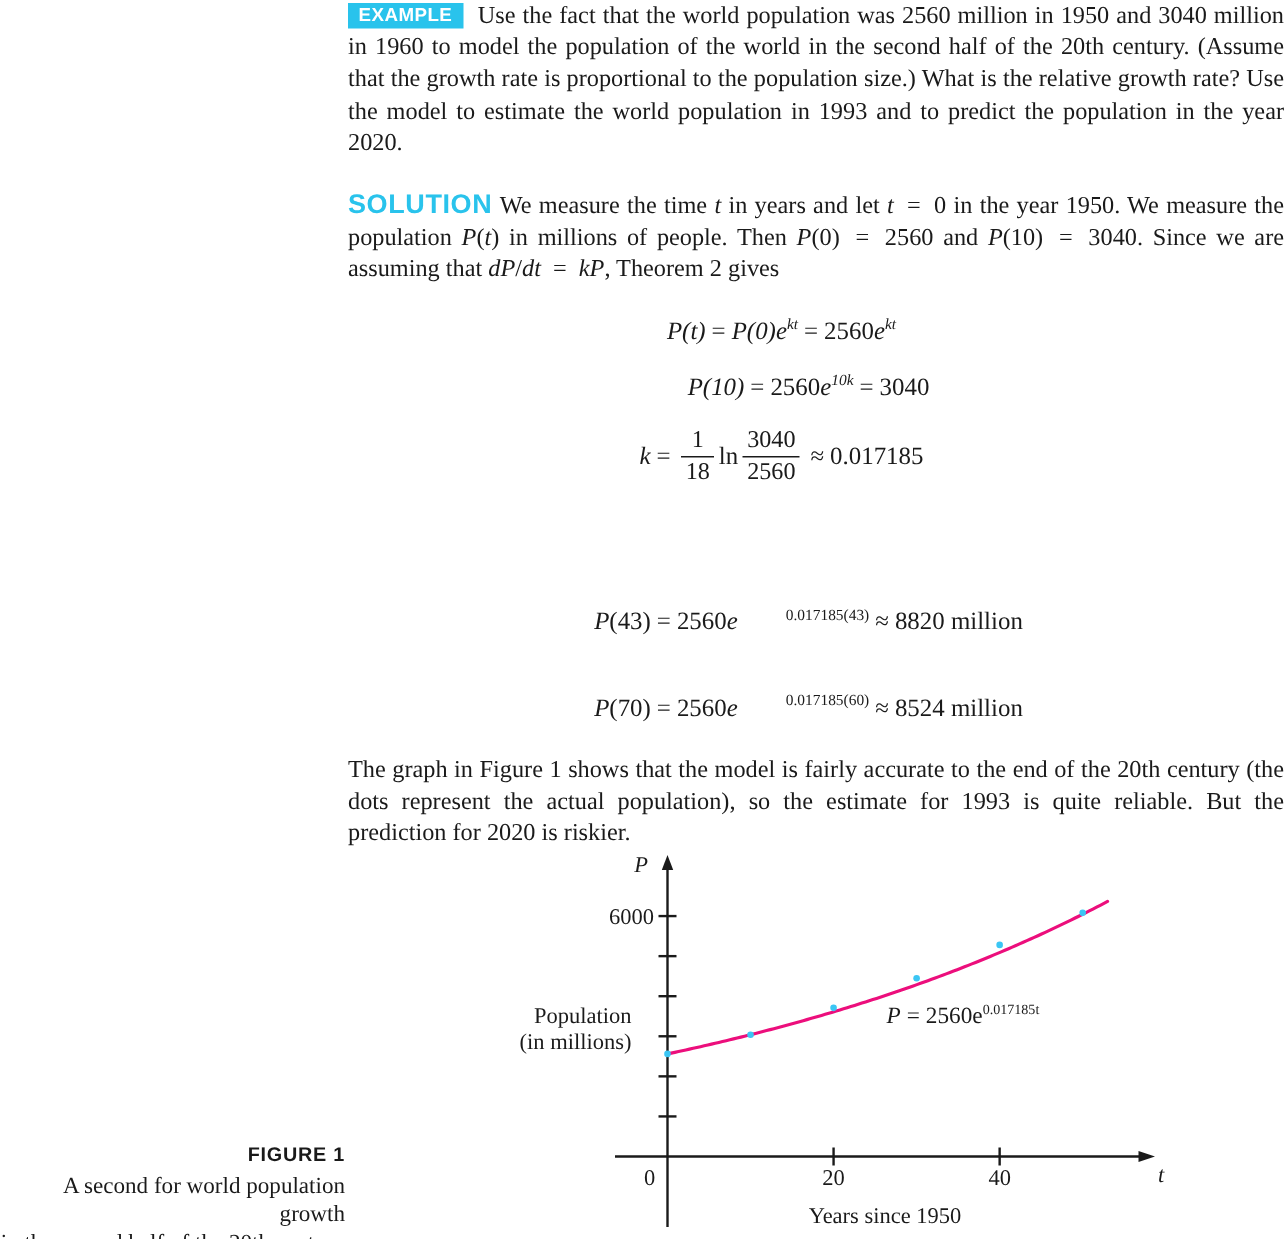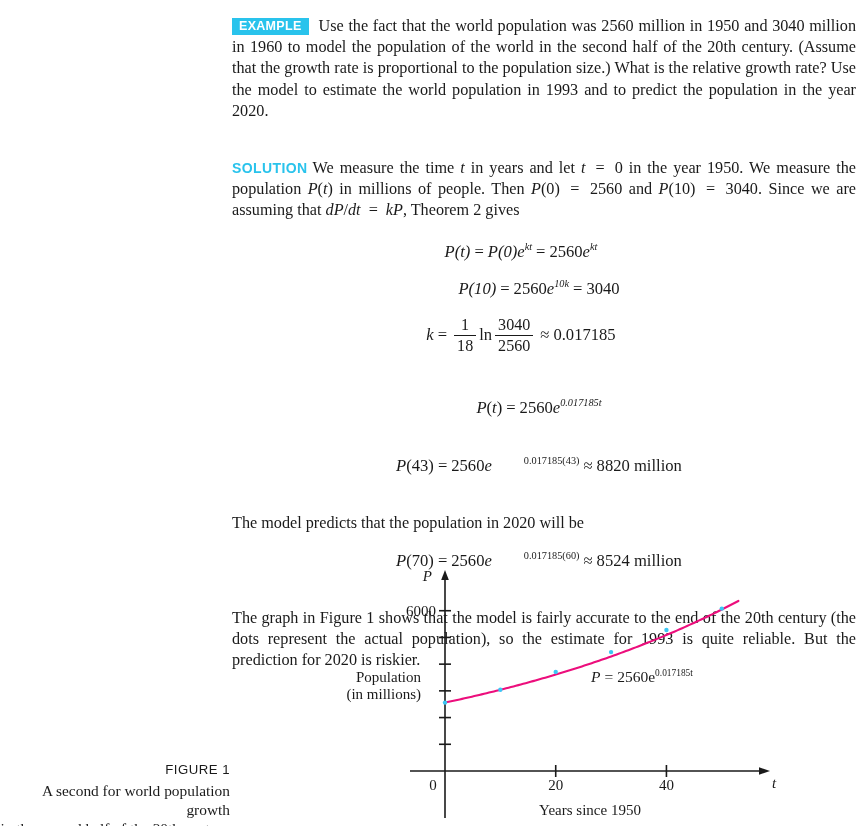--- a/index.html
+++ b/index.html
@@ -23,21 +23,21 @@
 
   
   .body-col {
     position: absolute;
     left: 232px;
     top: 0px;
     width: 624px;
   }
 
   p.para {
-    margin: 16px 0 0 0;
+    margin: 0 0 0 0;
     font-size: 16.2px;
     line-height: 21.2px;
     text-align: justify;
     text-justify: inter-word;
     font-family: "Liberation Serif", serif;
   }
 
   .badge {
     display: inline-block;
     background: #29c3ec;
@@ -49,21 +49,21 @@
     line-height: 15px;
     padding: 1px 7px 1px 7px;
     vertical-align: 1.5px;
     margin-right: 10px;
   }
 
   .solution-label {
     color: #29c3ec;
     font-family: "Liberation Sans", sans-serif;
     font-weight: bold;
-    font-size: 14px;
+    font-size: 18px;
     letter-spacing: 0.4px;
     margin-right: 5px;
   }
   .gap-md { height: 17px; }
   .gap-lg { height: 20px; }
 
   
   .eqline {
     text-align: center;
     font-size: 16.6px;
@@ -108,21 +108,21 @@
     position: absolute;
     left: 0px;
     top: 762px;
     width: 232px;
     text-align: right;
     padding-right: 2px;
     box-sizing: border-box;
   }
   .fig-caption .fig-title {
     font-family: "Liberation Sans", sans-serif;
-    font-weight: normal;
+    font-weight: bold;
     font-size: 13.2px;
     letter-spacing: 0.5px;
     color: #1a1a1a;
     margin-bottom: 4px;
   }
   .fig-caption .fig-line {
     font-family: "Liberation Serif", serif;
     font-size: 15.4px;
     line-height: 19px;
     color: #1a1a1a;
@@ -185,36 +185,32 @@
     <div class="eqline ind1">
       <span class="mi">k</span><span class="mo">=</span><span class="frac"><span class="num-part">1</span><span class="den-part">18</span></span><span>ln</span><span class="frac"><span class="num-part">3040</span><span class="den-part">2560</span></span><span class="mo">≈</span><span>0.017185</span>
     </div>
 
     <div class="gap-lg"></div>
     <div style="height:5px"></div>
 
 
     <div class="gap-md"></div>
 
-    <div class="eqline ind2">
-      <span><span class="mi">P</span>(<span class="mi">t</span>)</span><span class="mo">=</span><span><span>2560</span><span class="mi">e</span></span><sup class="expo">0.017185t</sup>
-    </div>
 
     <div class="gap-lg"></div>
 
 
     <div class="gap-md"></div>
 
     <div class="eqline ind2">
       <span><span class="mi">P</span>(43)</span><span class="mo">=</span><span><span>2560</span><span class="mi">e</span></span><sup class="expo"><span class="num">0.017185(43)</span></sup><span class="mo">≈</span><span>8820 million</span>
     </div>
 
     <div class="gap-lg"></div>
 
-    <p class="para">The model predicts that the population in 2020 will be</p>
 
     <div class="gap-md"></div>
 
     <div class="eqline ind2">
       <span><span class="mi">P</span>(70)</span><span class="mo">=</span><span><span>2560</span><span class="mi">e</span></span><sup class="expo"><span class="num">0.017185(60)</span></sup><span class="mo">≈</span><span>8524 million</span>
     </div>
 
     <div class="gap-lg"></div>
 
     <p class="para">The graph in Figure 1 shows that the model is fairly accurate to the end of the 20th century (the dots represent the actual population), so the estimate for 1993 is quite reliable. But the prediction for 2020 is riskier.</p>

